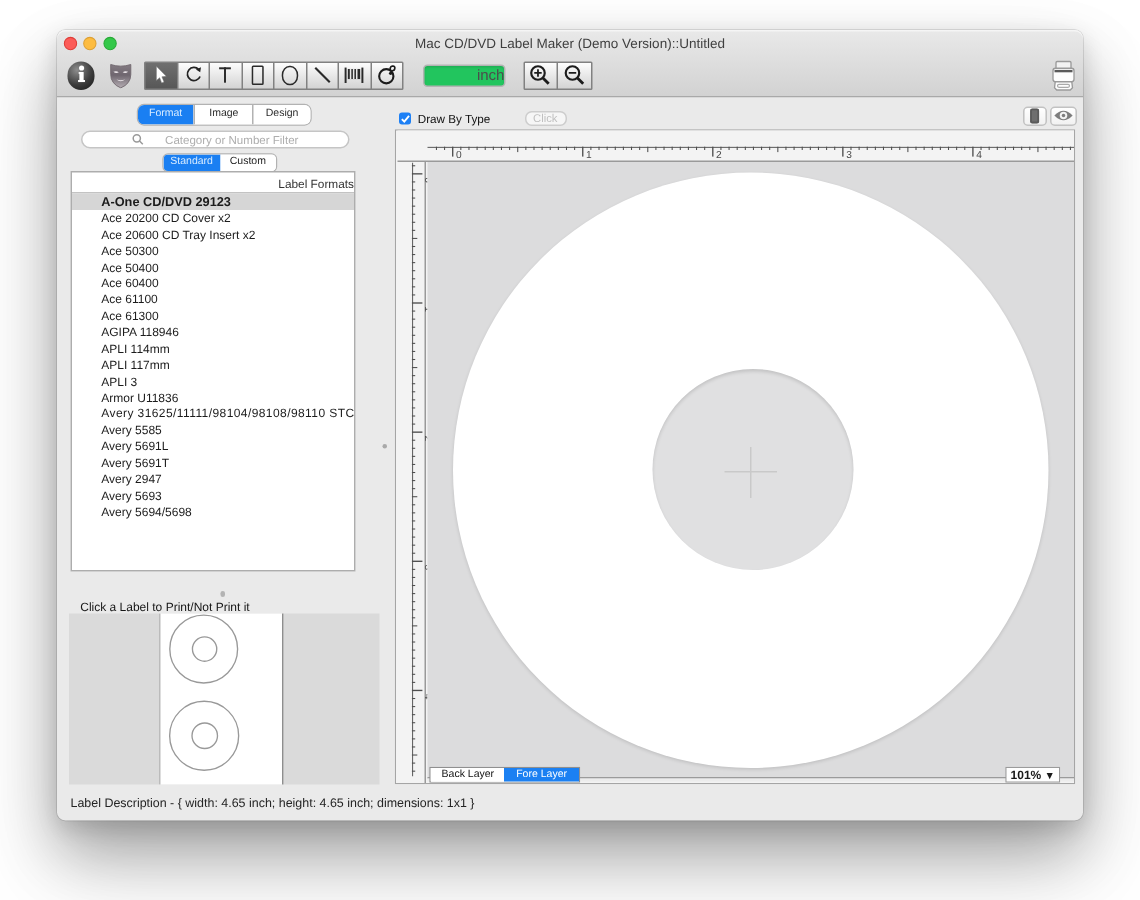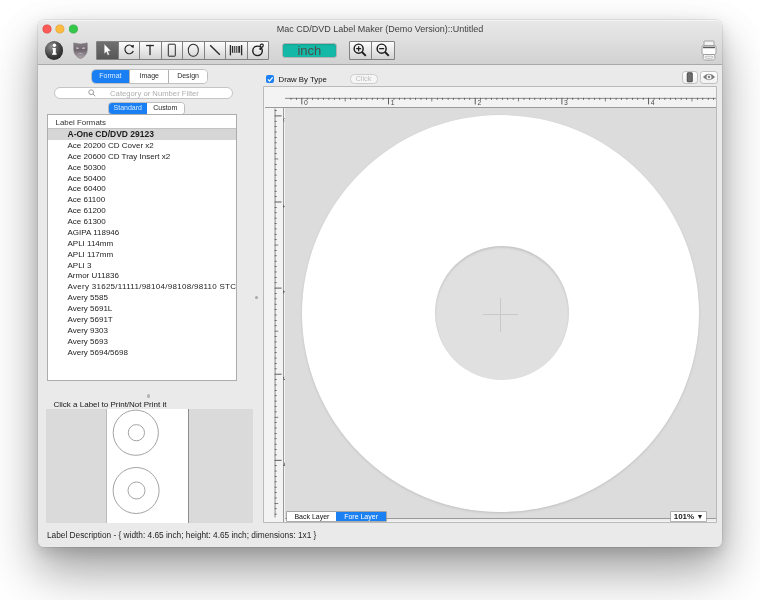--- a/index.html
+++ b/index.html
@@ -20,40 +20,40 @@
   background:radial-gradient(circle at 35% 30%, #8d8d8d, #3c3c3c 55%, #141414); }
 .btngroup { display:flex; border:1px solid #818181; border-radius:1px; background:#818181; gap:1px; }
 .tbtn { background:linear-gradient(#fdfdfd,#d3d3d3); position:relative; }
 .tbtn.sel { background:linear-gradient(#6f6f6f,#575757); }
 #toolgroup { left:96px; top:40.8px; height:19px; }
 #toolgroup .tbtn { width:20.5px; }
 #zoomgroup { left:348.5px; top:40.8px; height:19px; }
 #zoomgroup .tbtn { width:21.5px; }
 .cicon { position:absolute; left:50%; top:50%; transform:translate(-50%,-50%); }
 #inchfield { left:281.5px; top:43.3px; width:55.8px; height:14.8px; border-radius:3px;
-  background:#14b8a6; border:1px solid #b3b3b3; box-shadow:inset 0 1px 1.5px rgba(0,0,0,0.12);
-  text-align:center; font-size:13px; color:#4c4c4c; line-height:13.8px; }
+  background:#22c55e; border:1px solid #b3b3b3; box-shadow:inset 0 1px 1.5px rgba(0,0,0,0.12);
+  text-align:right; font-size:10px; color:#4c4c4c; line-height:13.8px; }
 
 
 #tabs { left:91.5px; top:70.3px; width:115.5px; height:12.4px; display:flex; border-radius:4px;
   box-shadow:0 0 0 0.8px #b2b2b2; overflow:hidden; background:#fff; }
 .tab { flex:1; font-size:7px; text-align:center; line-height:12.4px; color:#2b2b2b; background:#fff; }
 .tab.on { background:#1a7ff2; color:#d9ecff; }
 .tab + .tab { border-left:0.8px solid #b2b2b2; }
 #search { left:54px; top:86.8px; width:179px; height:12.7px; border-radius:6.4px;
   background:#fff; border:1px solid #c5c5c5; }
 #search .ph { position:absolute; left:0; right:0; top:0; bottom:0; display:flex; align-items:center; justify-content:center;
   color:#aeaeae; font-size:7.7px; gap:14px; }
 #seg2 { left:109px; top:103.3px; width:75px; height:10.4px; display:flex; border-radius:3px;
   box-shadow:0 0 0 0.8px #b2b2b2; overflow:hidden; background:#fff; }
 .seg { flex:1; font-size:7px; text-align:center; line-height:10.6px; color:#1c1c1c; background:#fff; }
 .seg.on { background:#1a7ff2; color:#d9ecff; }
 
 #listbox { left:46.5px; top:114px; width:190.5px; height:267px; background:#fff; border:1px solid #adadad; }
-#listhead { height:14px; border-bottom:1px solid #c3c3c3; text-align:left; text-indent:8px; font-size:7.9px; line-height:16.2px; color:#333; }
+#listhead { height:14px; border-bottom:1px solid #c3c3c3; text-align:right; text-indent:8px; font-size:7.9px; line-height:16.2px; color:#333; }
 .row { height:10.88px; font-size:8px; line-height:11px; padding-left:20px; color:#1c1c1c; white-space:nowrap; overflow:hidden; }
 .row.sel { background:#d6d6d6; font-weight:bold; font-size:8.5px; }
 
 #dot1 { left:146.6px; top:394.4px; width:3.4px; height:3.4px; border-radius:50%; background:#b3b3b3; }
 #dot2 { left:254.5px; top:295.6px; width:3.4px; height:3.4px; border-radius:50%; background:#a9a9a9; }
 #clicklabel { left:53.5px; top:399.6px; font-size:8px; color:#161616; }
 #preview { left:45.5px; top:408.5px; width:207px; height:114px; background:#dadada; }
 #pvpage { position:absolute; left:60.5px; top:0; width:83px; height:114px; background:#fff; border-right:1.5px solid #8e8e8e; border-left:0.8px solid #bbb; }
 
 #statustext { left:47px; top:529.5px; font-size:8.3px; color:#242424; }
@@ -215,32 +215,31 @@
 
   <div id="listbox" class="abs">
     <div id="listhead">Label Formats</div>
     <div class="row sel">A-One CD/DVD 29123</div>
     <div class="row">Ace 20200 CD Cover x2</div>
     <div class="row">Ace 20600 CD Tray Insert x2</div>
     <div class="row">Ace 50300</div>
     <div class="row">Ace 50400</div>
     <div class="row">Ace 60400</div>
     <div class="row">Ace 61100</div>
-    <div class="row">Ace 61200</div>
     <div class="row">Ace 61300</div>
     <div class="row">AGIPA 118946</div>
     <div class="row">APLI 114mm</div>
     <div class="row">APLI 117mm</div>
     <div class="row">APLI 3</div>
     <div class="row">Armor U11836</div>
     <div class="row" style="letter-spacing:0.28px;">Avery 31625/11111/98104/98108/98110 STC</div>
     <div class="row">Avery 5585</div>
     <div class="row">Avery 5691L</div>
     <div class="row">Avery 5691T</div>
-    <div class="row">Avery 9303</div>
+    <div class="row">Avery 2947</div>
     <div class="row">Avery 5693</div>
     <div class="row">Avery 5694/5698</div>
   </div>
 
   <div id="dot1" class="abs"></div>
   <div id="dot2" class="abs"></div>
   <div id="clicklabel" class="abs">Click a Label to Print/Not Print it</div>
   <div id="preview" class="abs">
     <div id="pvpage"></div>
     <svg class="abs" style="left:60.5px; top:0;" width="83" height="114" viewBox="0 0 83 114">

